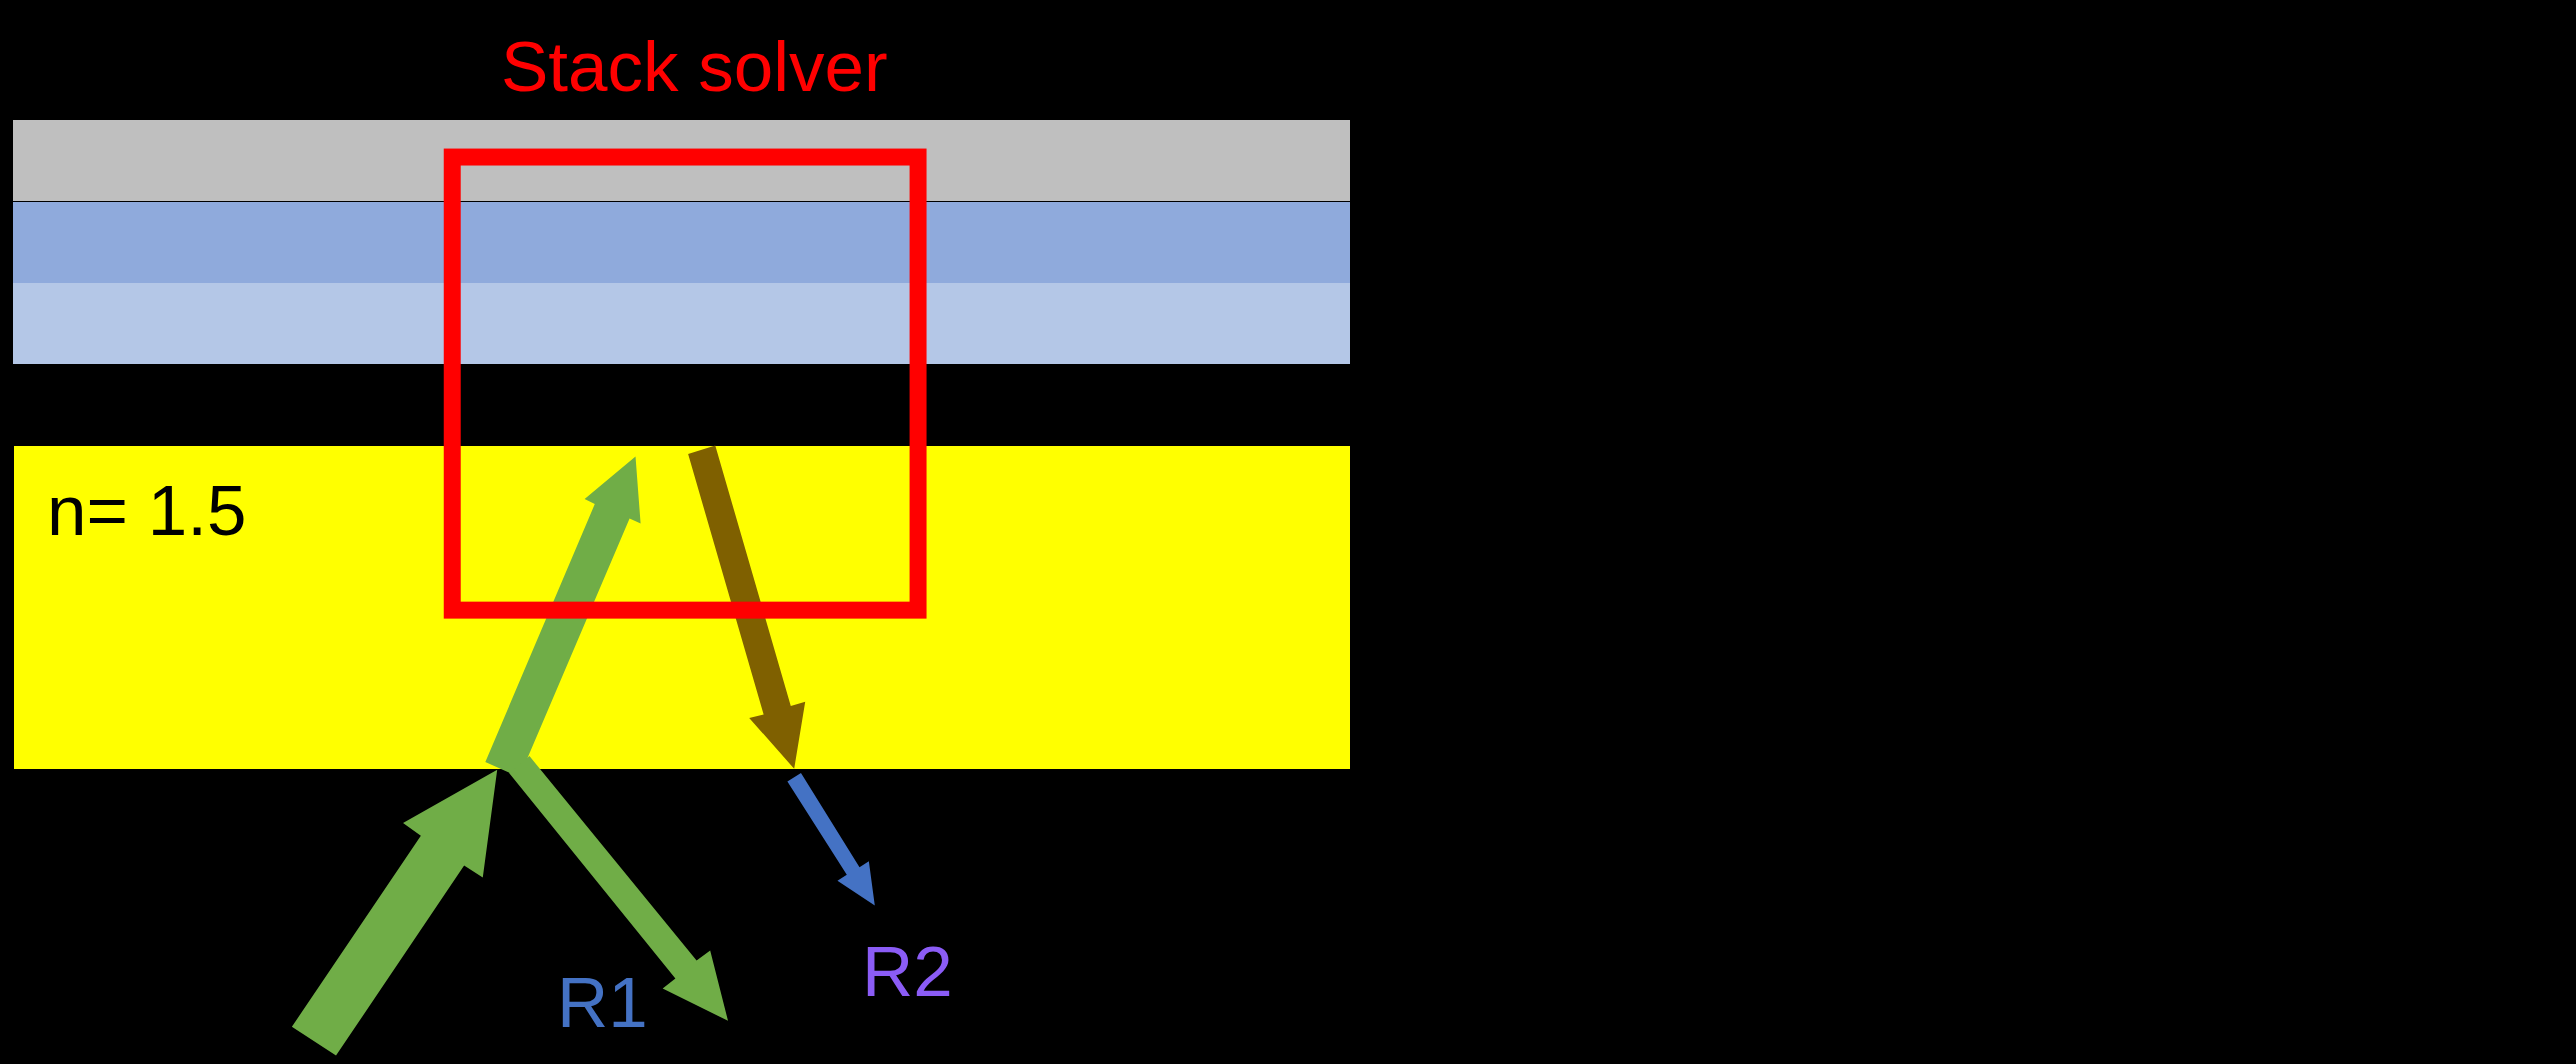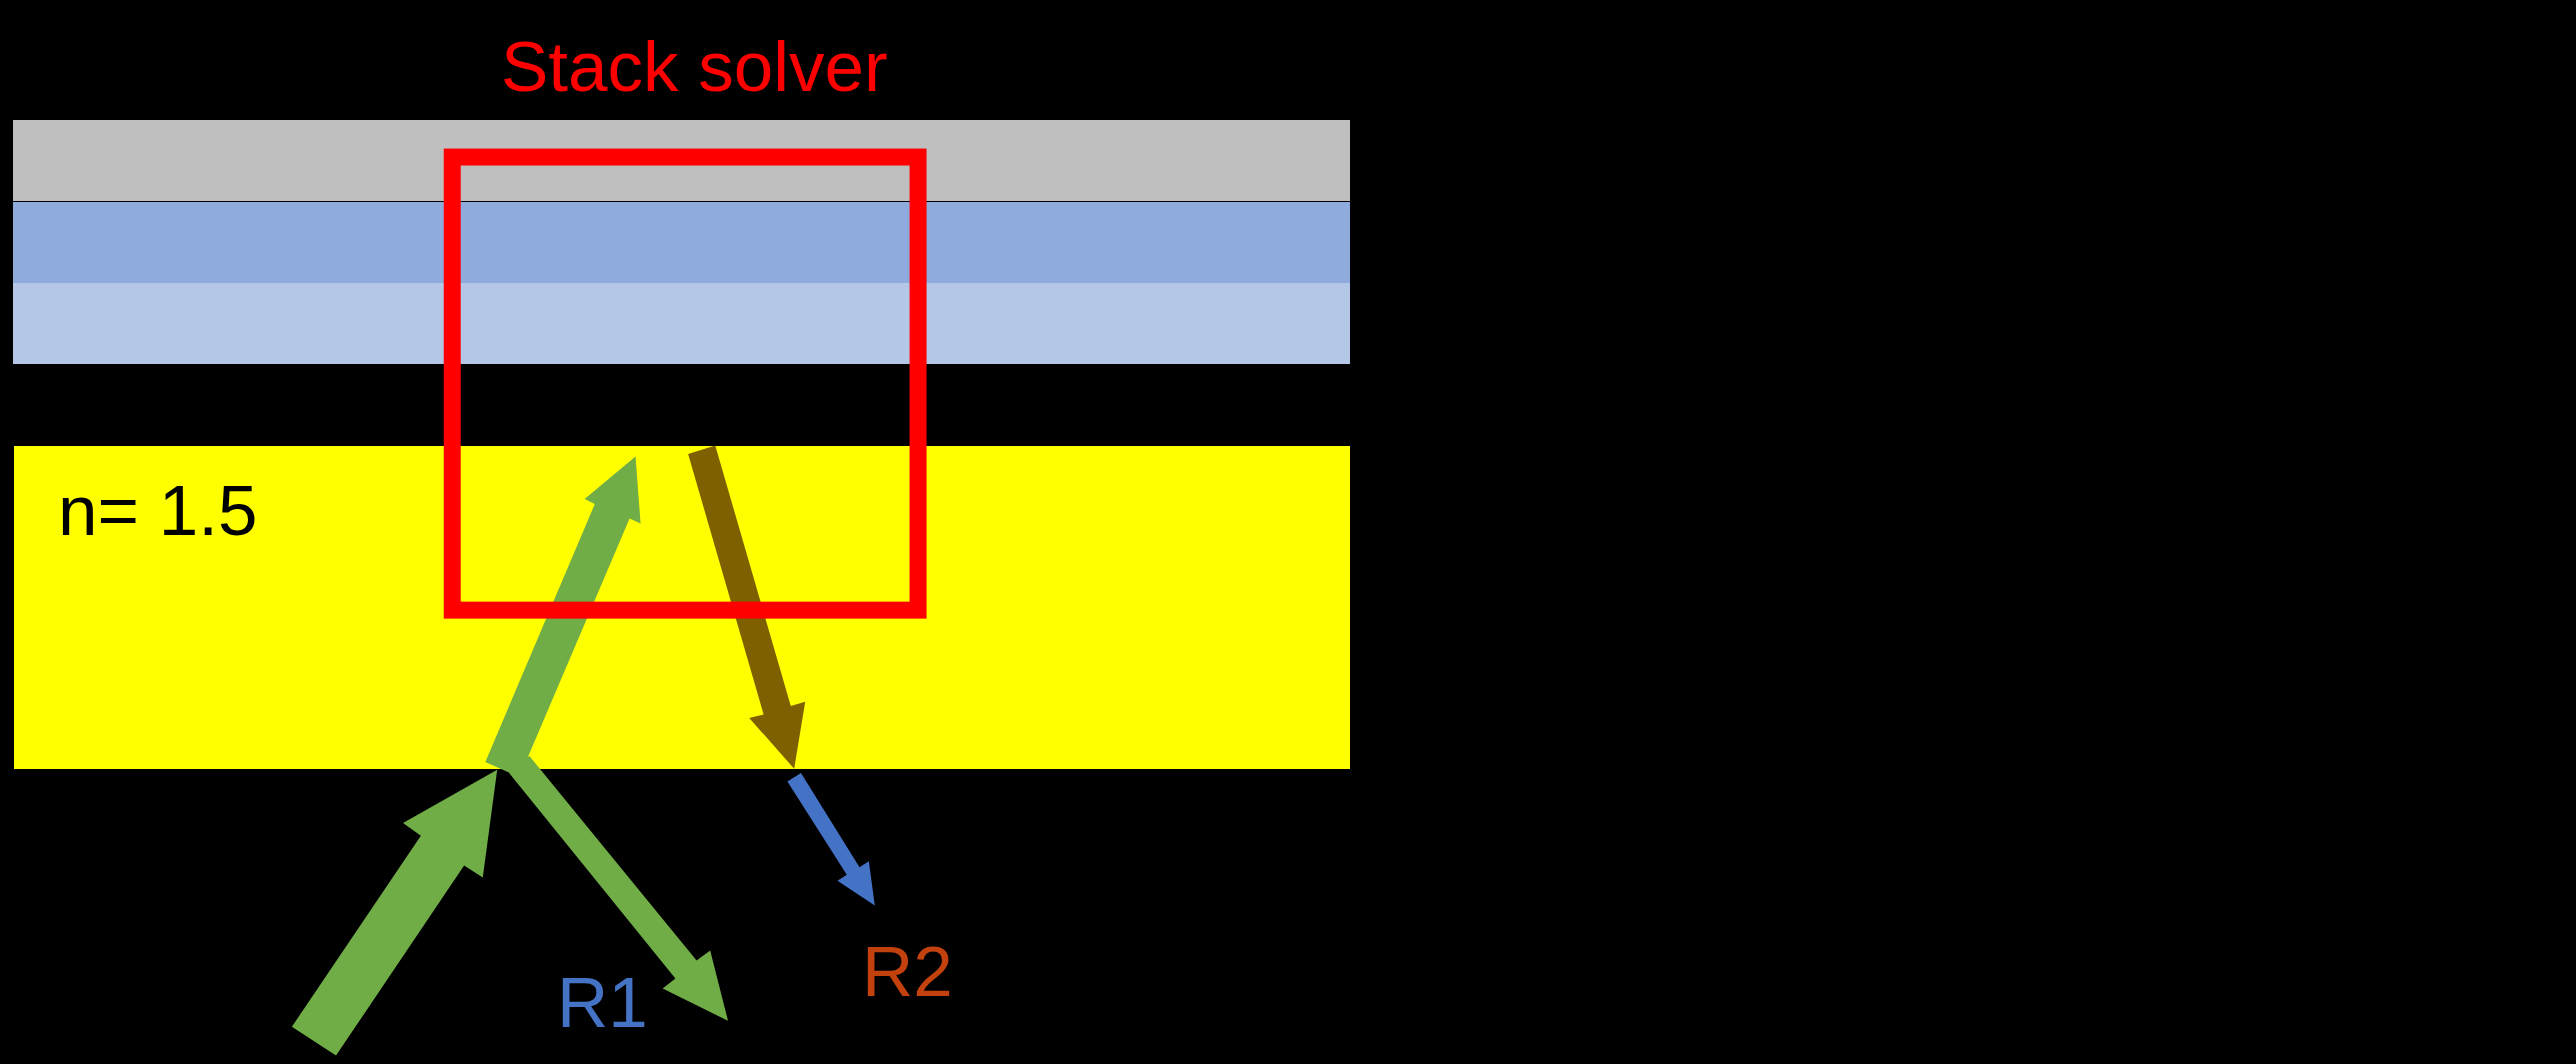--- a/index.html
+++ b/index.html
@@ -23,21 +23,21 @@
   .layer-gray      { top: 120px; height: 81px; }
   .layer-blue      { top: 202px; height: 81px; }
   .layer-lightblue { top: 283px; height: 81px; }
   .substrate       { position: absolute; left: 13.6px; top: 446px; width: 1336px; height: 323px; }
   .label {
     position: absolute;
     line-height: 1;
     white-space: nowrap;
   }
   .title-label   { left: 501px; top: 31px;  font-size: 71px; }
-  .index-label   { left: 58px;  top: 475px; font-size: 71px; }
+  .index-label   { left: 47px;  top: 475px; font-size: 71px; }
   .r1-label      { left: 537px; top: 967px; font-size: 71px; margin-left: 20px; }
   .r2-label      { left: 862px; top: 936px; font-size: 71px; }
   #overlay {
     position: absolute;
     left: 0; top: 0;
     width: 2576px;
     height: 1065px;
   }
 </style>
 </head>
@@ -62,16 +62,16 @@
     <polygon points="811,535 900,842 883,846 936,906 949,827 932,832 843,525" fill="#7F6000"></polygon>
 
     <polygon points="928,921 998,1031 987,1038 1031,1067 1024,1015 1013,1022 944,911" fill="#4472C4"></polygon>
 
     <rect x="533" y="185" width="549" height="534" fill="none" stroke-width="20" stroke="#FF0000"></rect>
   </svg>
 
   <div class="label title-label" style="color: rgb(255, 0, 0);">Stack solver</div>
   <div class="label index-label" style="color: rgb(0, 0, 0);">n= 1.5</div>
   <div class="label r1-label" style="color: rgb(68, 114, 196);">R1</div>
-  <div class="label r2-label" style="color: #c2410c;">R2</div>
+  <div class="label r2-label" style="color: #8b5cf6;">R2</div>
 
 </div>
 
 
 </body></html>

